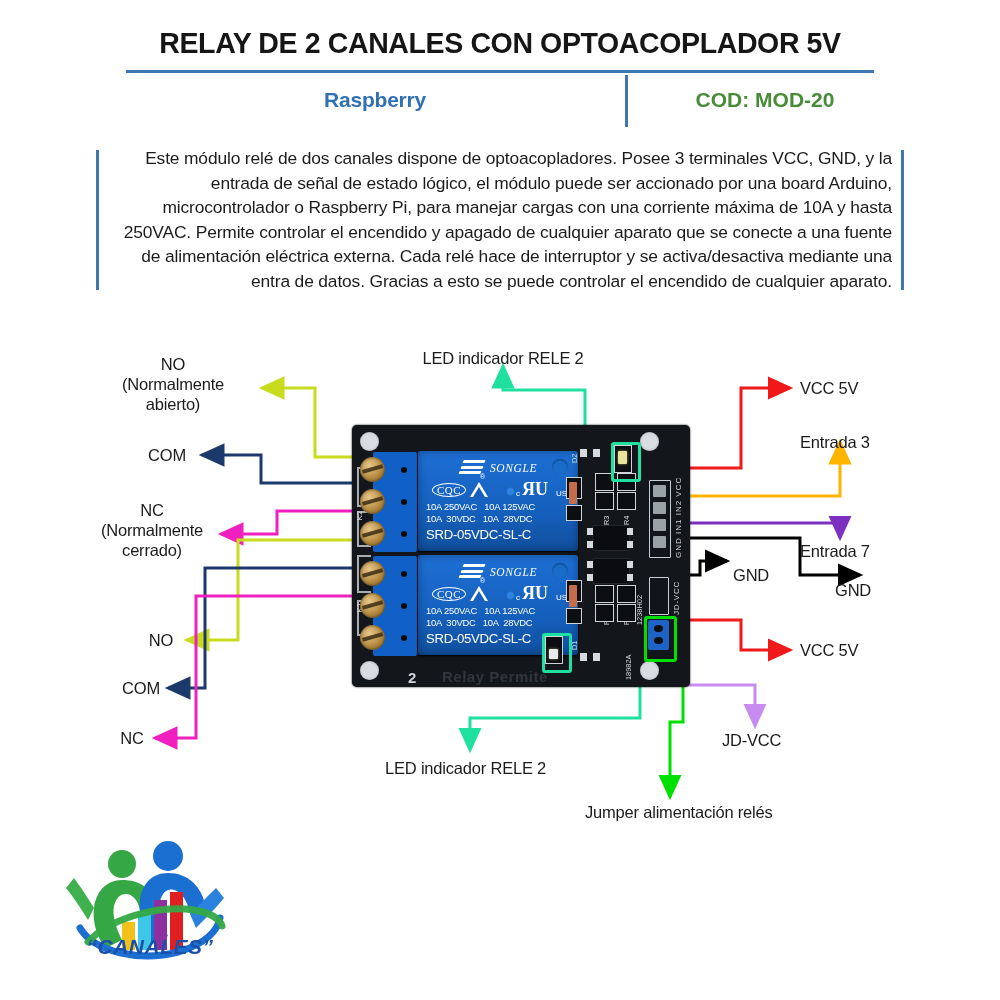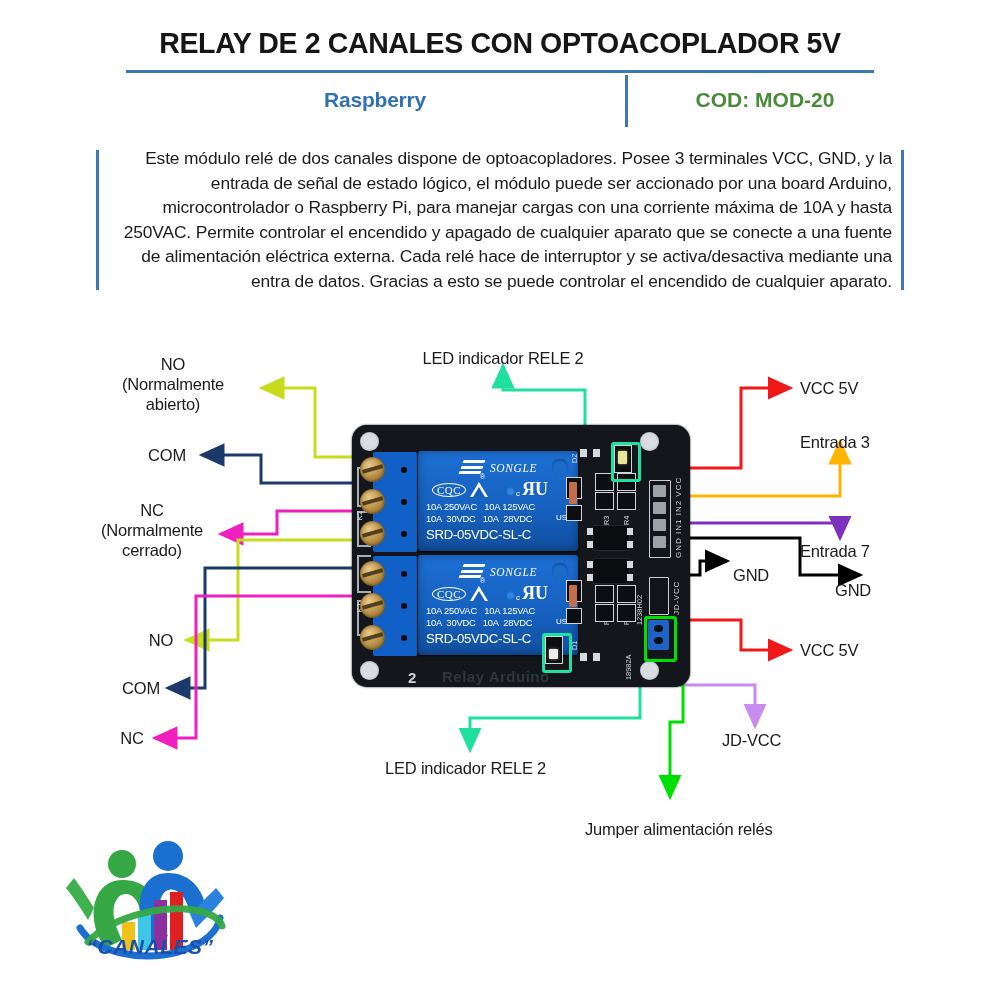--- a/index.html
+++ b/index.html
@@ -105,21 +105,21 @@
   }
   .calloutLabel.c { text-align: center; }
   .calloutLabel.l { text-align: left; }
 
   
   #board {
     position: absolute;
     left: 352px; top: 425px;
     width: 338px; height: 262px;
     background: #13161a;
-    border-radius: 15px;
+    border-radius: 5px;
     box-shadow: 0 0 2px #000;
     overflow: hidden;
   }
   .boardHole {
     position: absolute;
     width: 19px; height: 19px;
     border-radius: 50%;
     background: #d9dde2;
     box-shadow: inset 0 0 2px #8b9199;
   }
@@ -243,21 +243,21 @@
     border-right: 6px solid transparent;
     border-bottom: 10px solid #1560bd;
   }
   .relayUL {
     position: absolute; left: 104px; top: 28px;
     font-size: 18px;
     font-weight: bold;
     font-family: "Liberation Serif", serif;
   }
   .relayULc { position:absolute; left: 98px; top: 38px; font-size: 8px; }
-  .relayULus { position:absolute; left: 138px; top: 38px; font-size: 8px; margin-top: 24px; }
+  .relayULus { position:absolute; left: 138px; top: 38px; font-size: 8px; }
   .relayDot {
     position: absolute;
     width: 9px; height: 9px;
     border-radius: 50%;
     background: #2f86e8;
     box-shadow: inset 0 0 2px #0a3f80;
   }
   .relayBigDot {
     position: absolute; right: 10px; top: 8px;
     width: 16px; height: 16px;
@@ -478,21 +478,21 @@
 
   <div class="calloutLabel l" style="left:800px; top:38px;">VCC 5V</div>
   <div class="calloutLabel l" style="left:800px; top:92px;">Entrada 3</div>
   <div class="calloutLabel l" style="left:800px; top:201px;">Entrada 7</div>
   <div class="calloutLabel l" style="left:733px; top:225px;">GND</div>
   <div class="calloutLabel l" style="left:835px; top:240px;">GND</div>
   <div class="calloutLabel l" style="left:800px; top:300px;">VCC 5V</div>
   <div class="calloutLabel l" style="left:722px; top:390px;">JD-VCC</div>
 
   <div class="calloutLabel l" style="left:385px; top:418px;">LED indicador RELE 2</div>
-  <div class="calloutLabel l" style="left:585px; top:479px;">Jumper alimentación relés</div>
+  <div class="calloutLabel l" style="left:585px; top:462px;">Jumper alimentación relés</div>
 
 </div>
 
 <div id="board">
 
   <div class="boardHole" style="left:8px;  top:7px;"></div>
   <div class="boardHole" style="left:8px;  top:236px;"></div>
   <div class="boardHole" style="left:288px;top:7px;"></div>
   <div class="boardHole" style="left:288px;top:236px;"></div>
 
@@ -618,21 +618,21 @@
   <div class="silk silkV" style="left:322px; top:133px; font-size:8px; letter-spacing:1px;">GND IN1 IN2 VCC</div>
 
   <div class="headerBlk" style="left:297px; top:152px; width:18px; height:36px;"></div>
   <div class="silk silkV" style="left:320px; top:190px; font-size:8px; letter-spacing:.8px;">JD-VCC</div>
   <div class="jumperBlk" style="left:296px; top:195px; width:21px; height:30px;">
     <div class="jumperPin" style="left:6px; top:5px;  width:9px; height:7px;"></div>
     <div class="jumperPin" style="left:6px; top:17px; width:9px; height:7px;"></div>
   </div>
 
   <div class="boardNum">2</div>
-  <div class="boardBottomText">Relay  Arduino</div>
+  <div class="boardBottomText">Relay  Permite</div>
 </div>
 
 <div class="hlBox" style="left:611px; top:442px; width:24px; height:34px;"></div>
 <div class="hlBox" style="left:542px; top:633px; width:24px; height:34px;"></div>
 <div class="hlBox green" style="left:644px; top:616px; width:27px; height:40px;"></div>
 
 <svg id="logo" viewBox="0 0 180 145">
 
   <g>
     <circle cx="62" cy="36" r="14" fill="#35A845"></circle>

